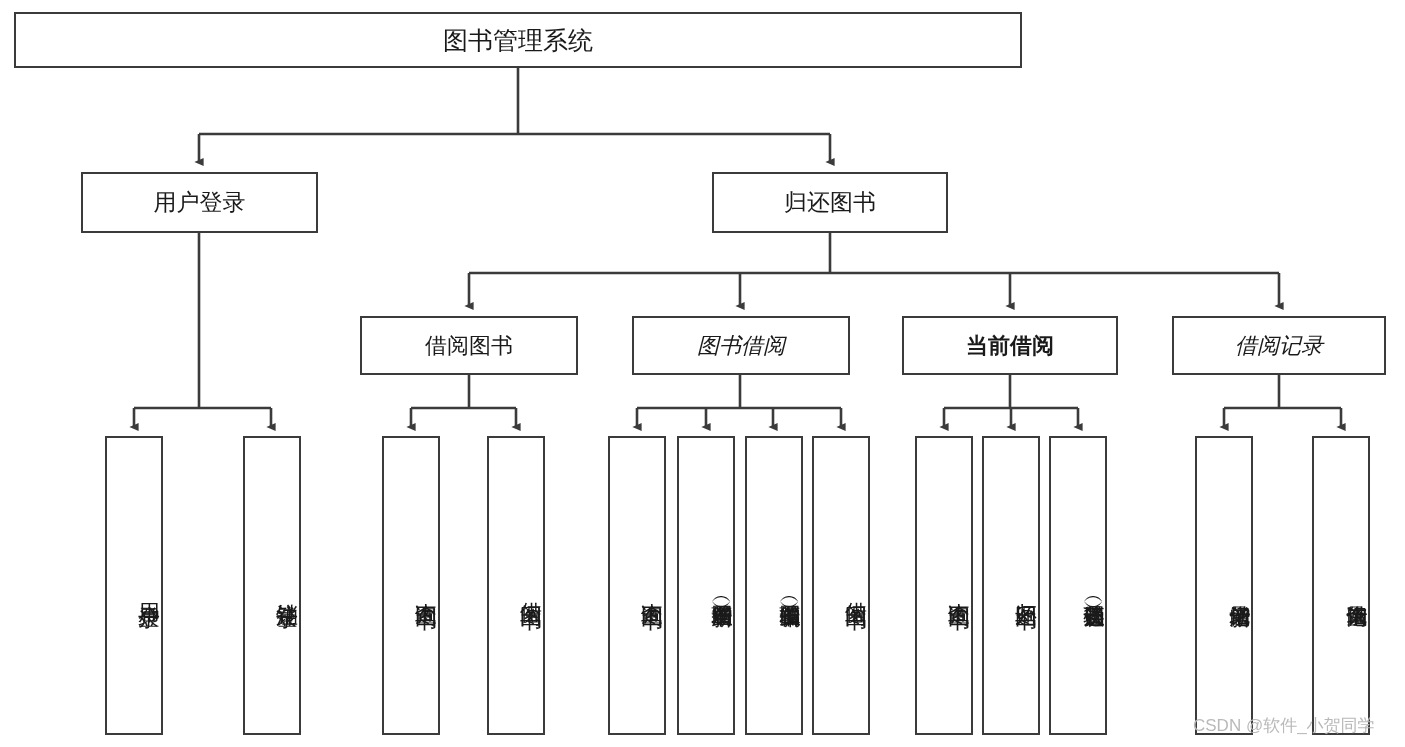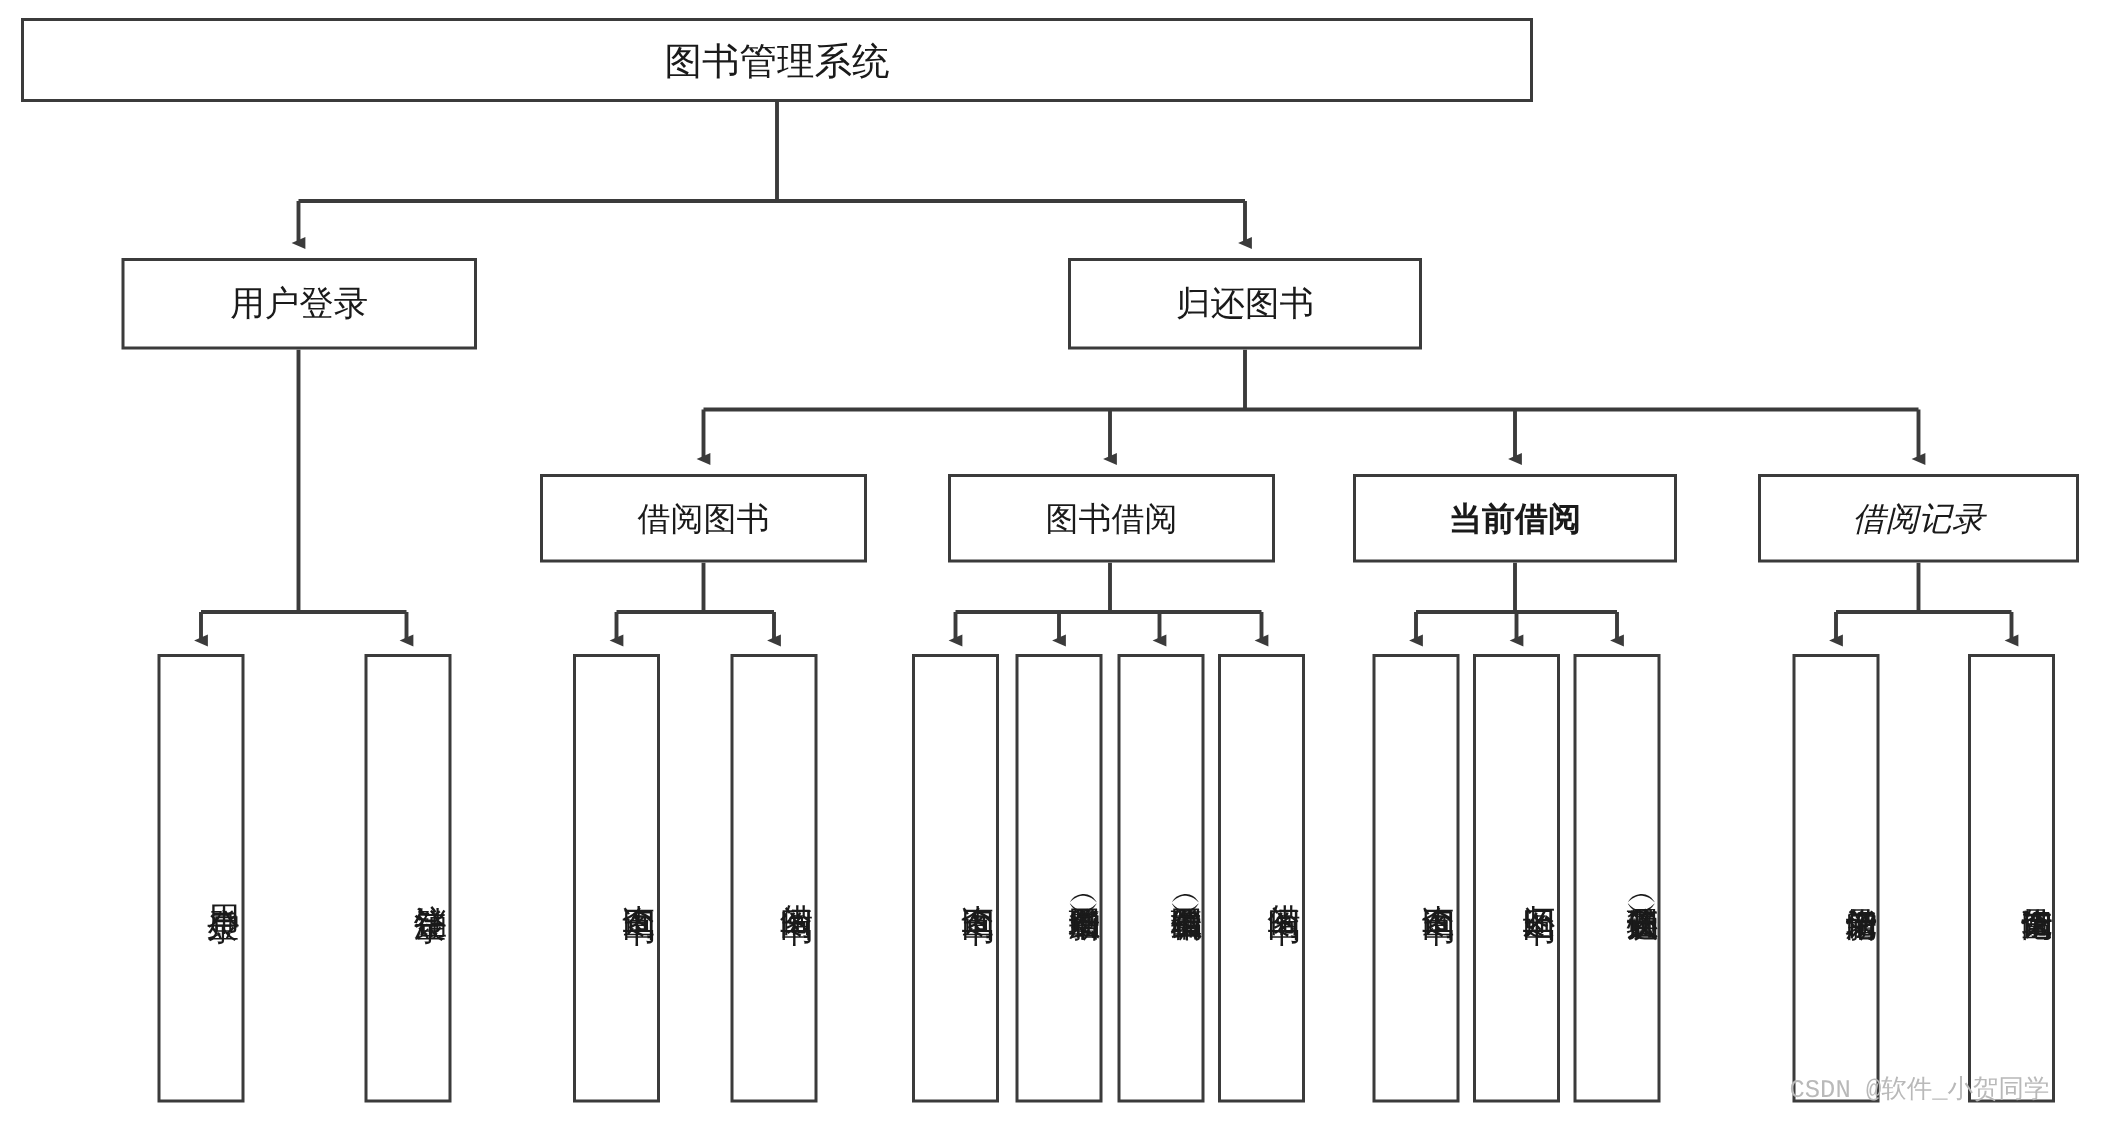--- a/index.html
+++ b/index.html
@@ -63,21 +63,21 @@
     letter-spacing: 0px;
   }
   .watermark {
     position: absolute;
     left: 1193px;
     top: 714px;
     font-size: 17px;
     color: #b9b9b9;
     white-space: nowrap;
     z-index: 5;
-    font-family: Liberation Mono, monospace;
+    font-family: Liberation Sans, sans-serif;
   }
 </style>
 </head>
 <body>
 
 <div id="canvas">
 
   <svg id="edges" viewBox="0 0 1405 747" xmlns="http://www.w3.org/2000/svg">
     <defs>
       <marker id="arrow" markerWidth="10" markerHeight="10" refX="4.2" refY="5" orient="auto" markerUnits="userSpaceOnUse">
@@ -127,21 +127,21 @@
       <path d="M1341,408 L1341,427" marker-end="url(#arrow)"></path>
     </g>
   </svg>
 
   <div class="node root" style="left:14px; top:12px; width:1008px; height:56px;">图书管理系统</div>
 
   <div class="node level1" style="left:81px; top:172px; width:237px; height:61px;">用户登录</div>
   <div class="node level1" style="left:712px; top:172px; width:236px; height:61px;">归还图书</div>
 
   <div class="node level2" style="left:360px; top:316px; width:218px; height:59px;">借阅图书</div>
-  <div class="node level2" style="left:632px; top:316px; width:218px; height:59px;">图书借阅</div>
+  <div class="node level2" style="left:632px; top:316px; width:218px; height:59px;font-style:italic;">图书借阅</div>
   <div class="node level2" style="left:902px; top:316px; width:216px; height:59px;font-weight:bold;">当前借阅</div>
   <div class="node level2" style="left:1172px; top:316px; width:214px; height:59px;font-style:italic;">借阅记录</div>
 
   <div class="node leaf" style="left:105px; top:436px; width:58px; height:299px;">用户登录</div>
   <div class="node leaf" style="left:243px; top:436px; width:58px; height:299px;">注销登录</div>
 
   <div class="node leaf" style="left:382px; top:436px; width:58px; height:299px;">查询图书</div>
   <div class="node leaf" style="left:487px; top:436px; width:58px; height:299px;">借阅图书</div>
 
   <div class="node leaf" style="left:608px; top:436px; width:58px; height:299px;">查询图书</div>

